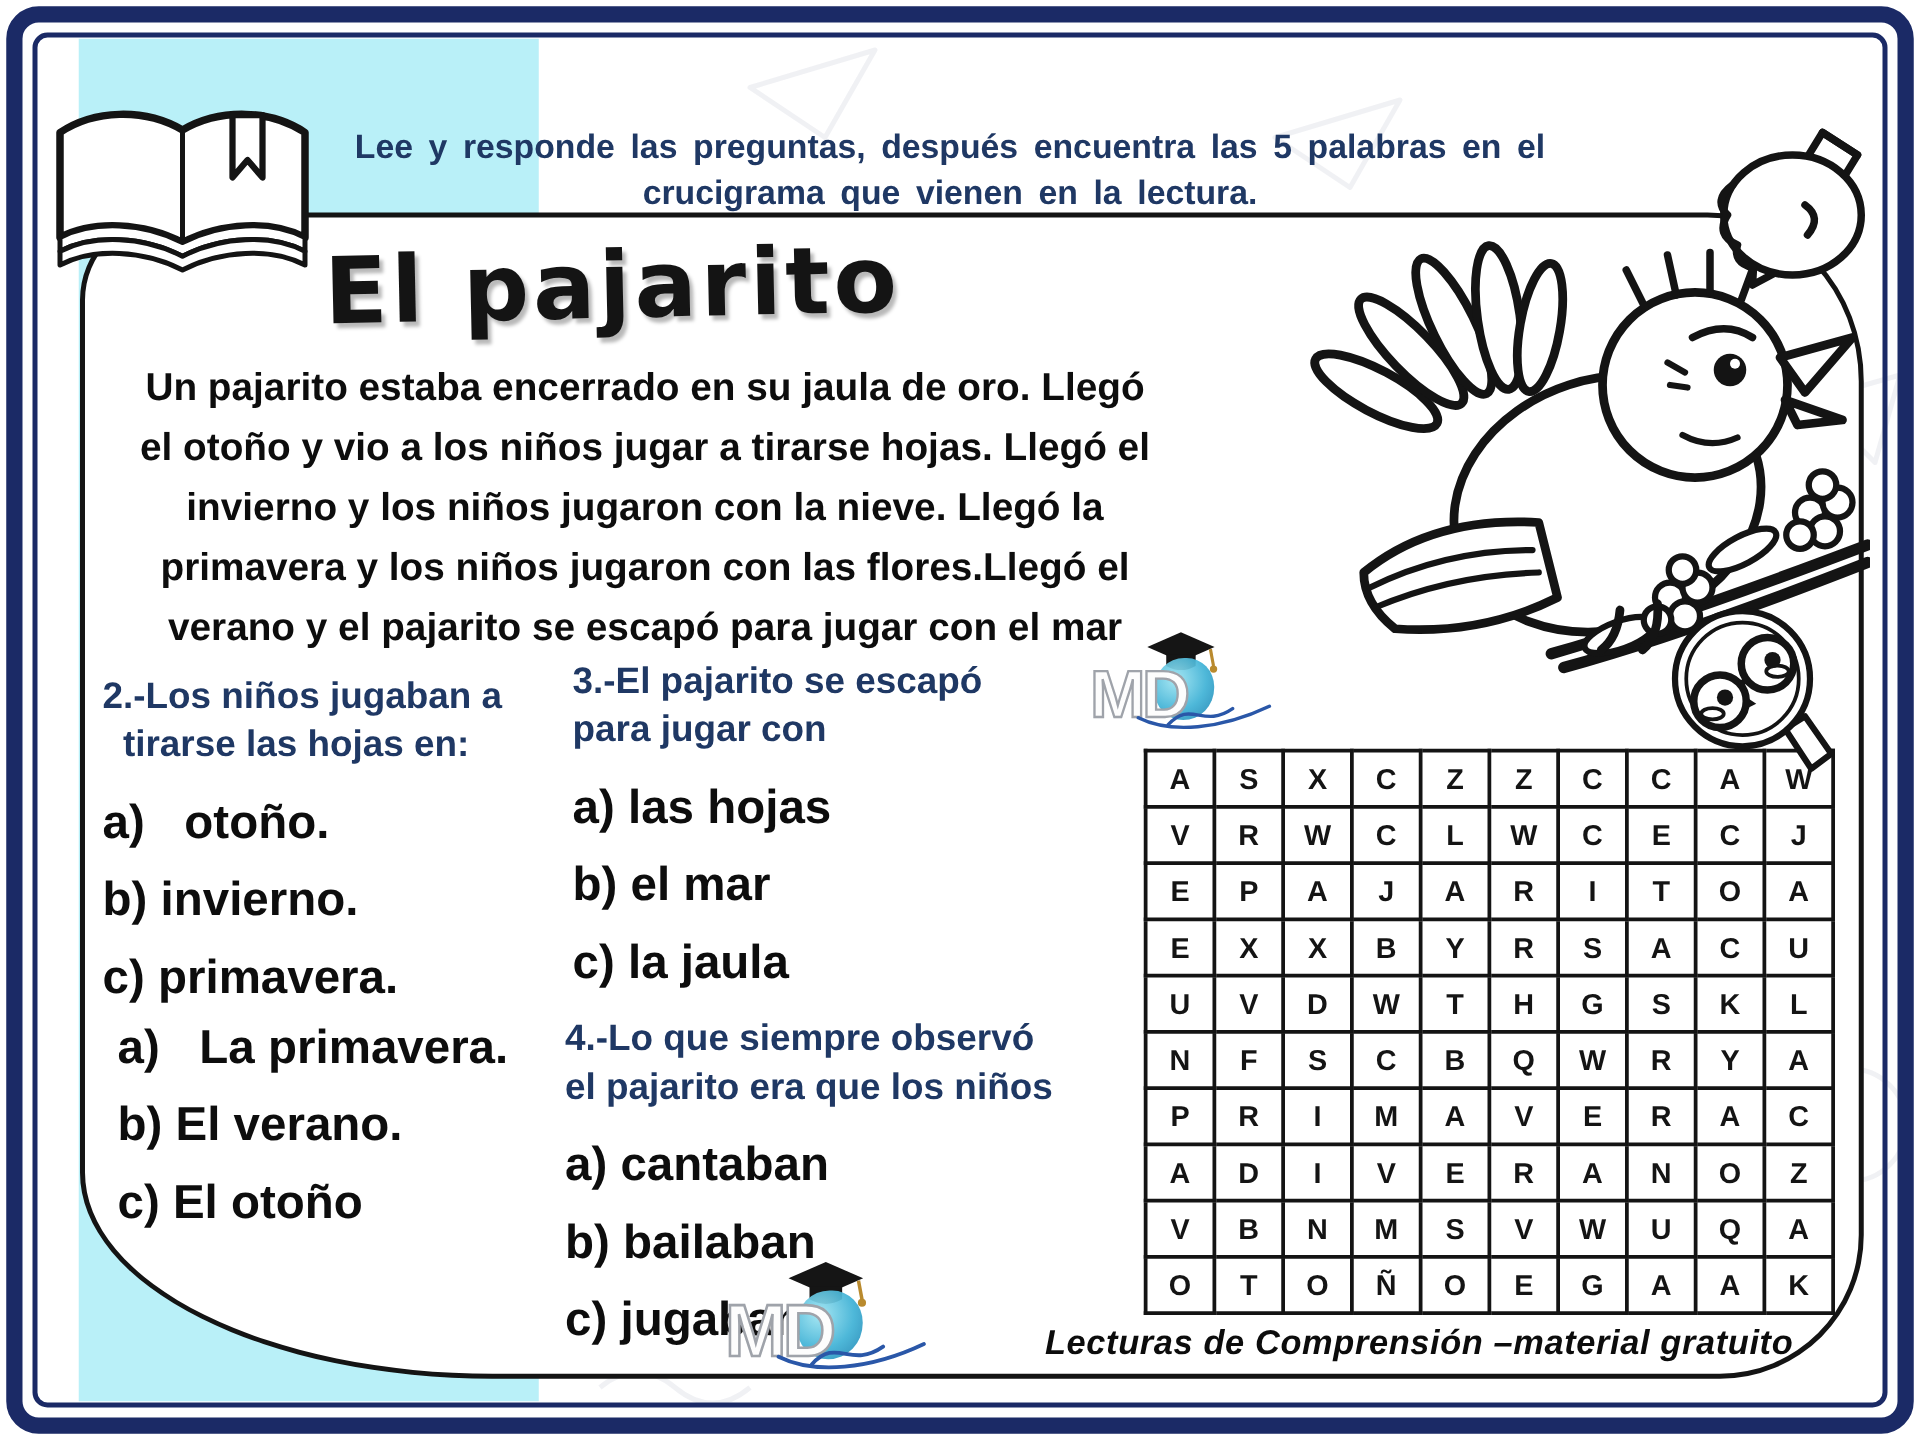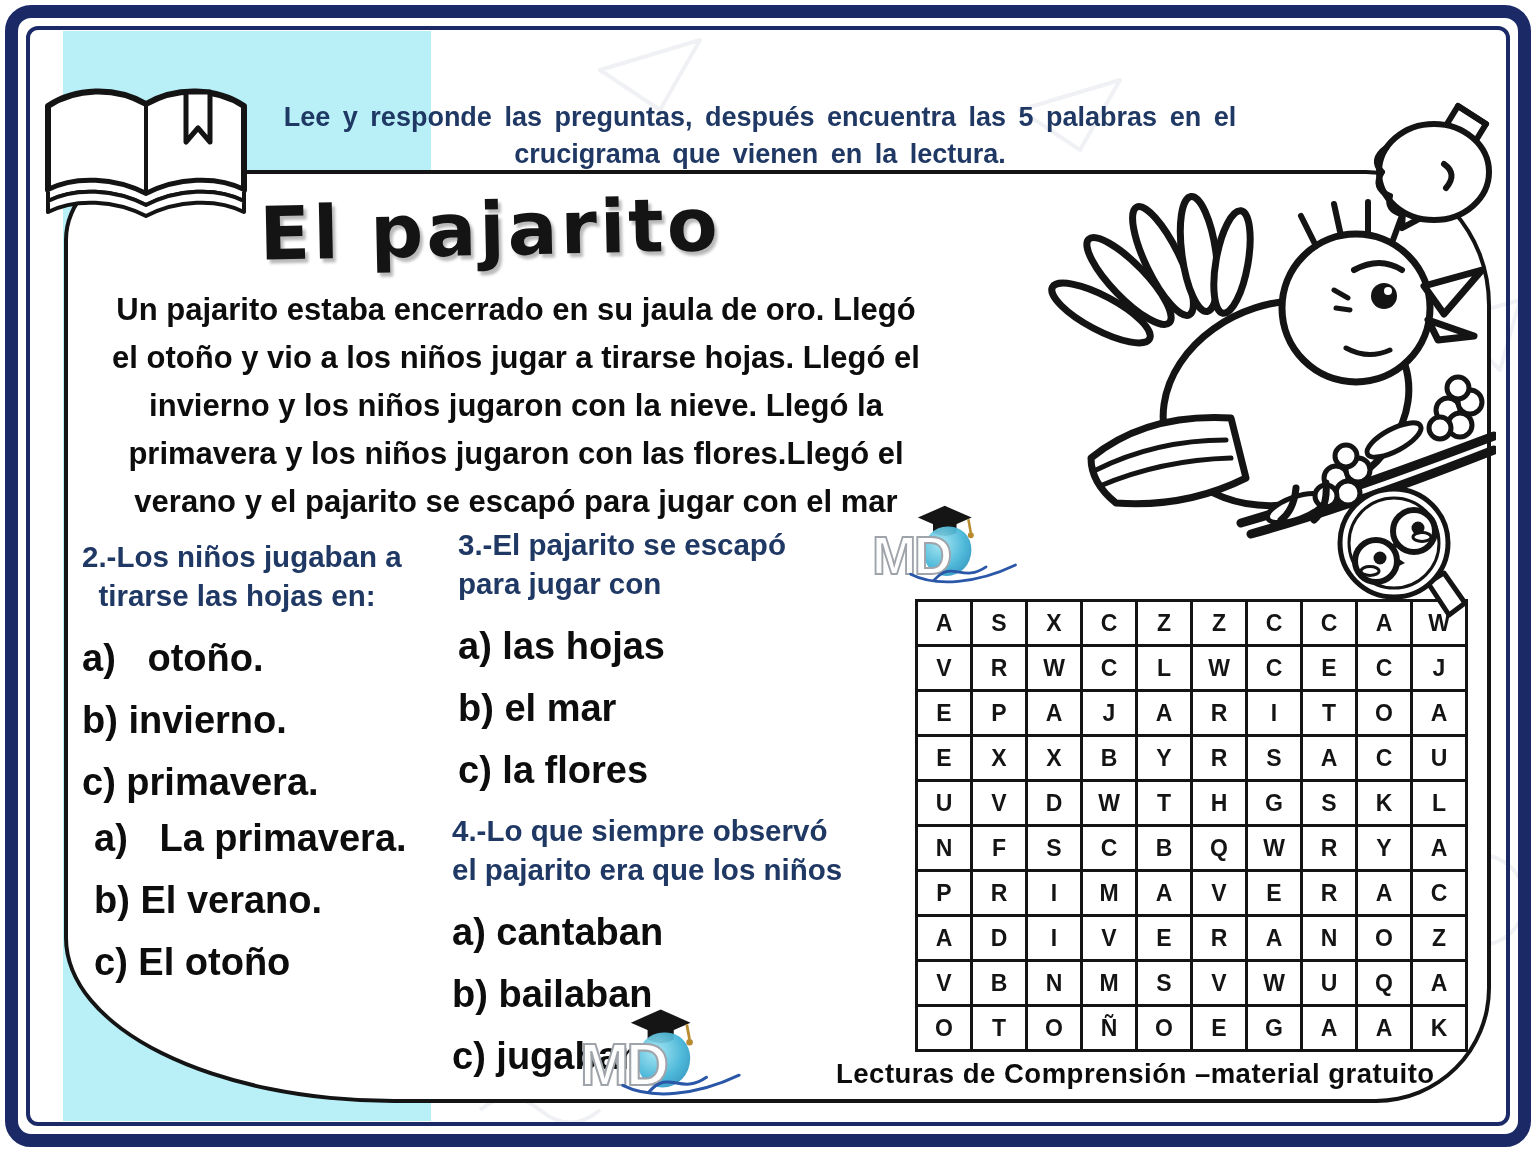--- a/index.html
+++ b/index.html
@@ -64,21 +64,21 @@
     position:absolute;left:56px;top:20px;width:52px;height:54px;border-radius:50% 46% 52% 48%;
     background:radial-gradient(circle at 35% 35%, #9fe5f2 0%, #3fb2d6 55%, #1c7fae 100%);opacity:.92;
   }
   .md-logo .md-cap{position:absolute;left:48px;top:-8px;}
   .md-logo .md-swash{position:absolute;left:40px;top:50px;}
   .logo-grid{left:872px;top:508px;transform:scale(.92);transform-origin:top left;}
   .logo-footer{left:580px;top:1012px;transform:scale(1.02);transform-origin:top left;}
   
   .footer-credit{
     position:absolute;left:836px;top:1058px;z-index:2;
-    font-weight:700;font-size:27.5px;color:#0c0c0c;letter-spacing:.5px;
+    font-weight:700;font-size:27.5px;color:#0c0c0c;letter-spacing:.5px;font-style:italic;
   }
 </style>
 </head>
 <body>
 
 <svg class="doodles" width="1536" height="1152" viewBox="0 0 1536 1152">
   <g fill="none" stroke="#e9eaef" stroke-width="4" stroke-linejoin="round">
     <path d="M600 70 L700 40 L660 110 Z M660 110 L700 40"></path>
     <path d="M1020 110 L1120 80 L1080 150 Z"></path>
     <path d="M80 330 L140 300 L120 370 Z"></path>
@@ -183,21 +183,21 @@
 <div class="question q2">
   <div class="q-options">a)   La primavera.
 b) El verano.
 c) El otoño</div>
 </div>
 <div class="question q3">
   <div class="q-heading">3.-El pajarito se escapó
 para jugar con</div>
   <div class="q-options">a) las hojas
 b) el mar
-c) la flores</div>
+c) la jaula</div>
 </div>
 <div class="question q4">
   <div class="q-heading">4.-Lo que siempre observó
 el pajarito era que los niños</div>
   <div class="q-options">a) cantaban
 b) bailaban
 c) jugaban</div>
 </div>
 
 <div class="md-logo logo-grid">

